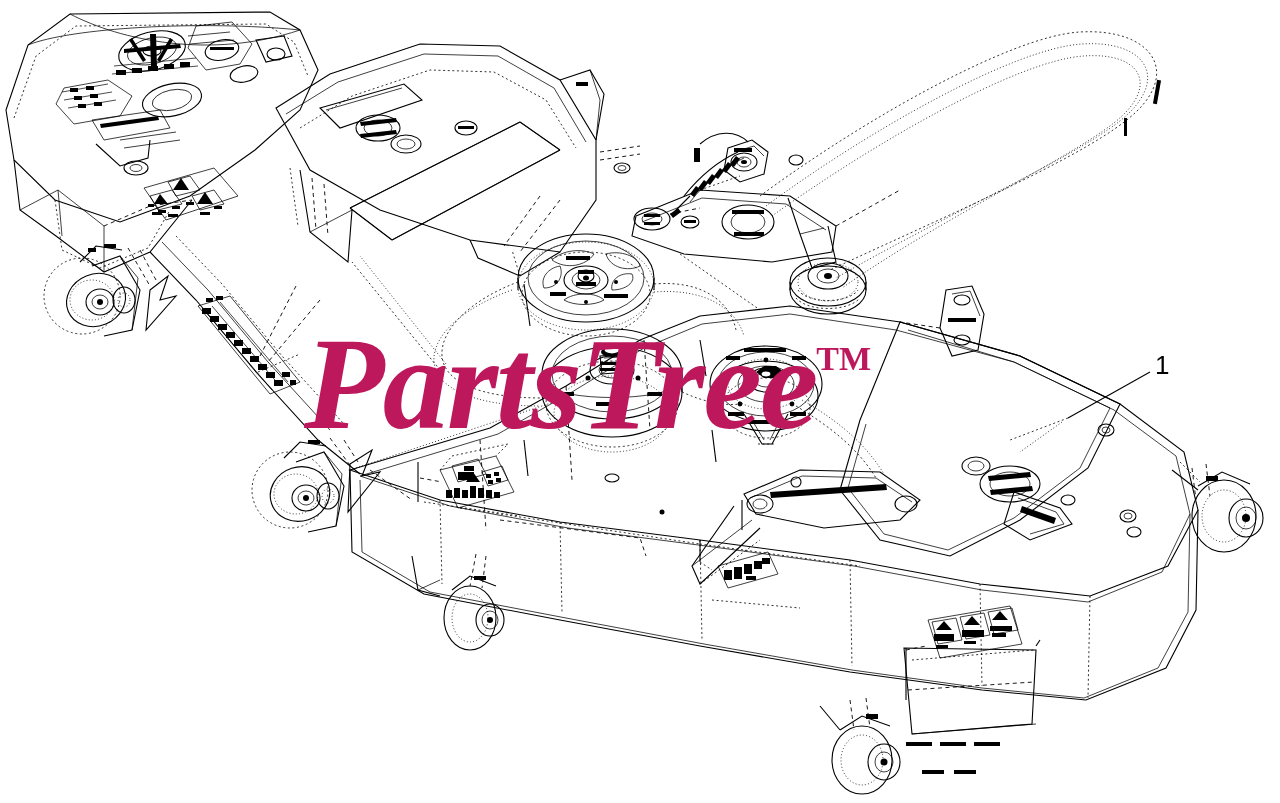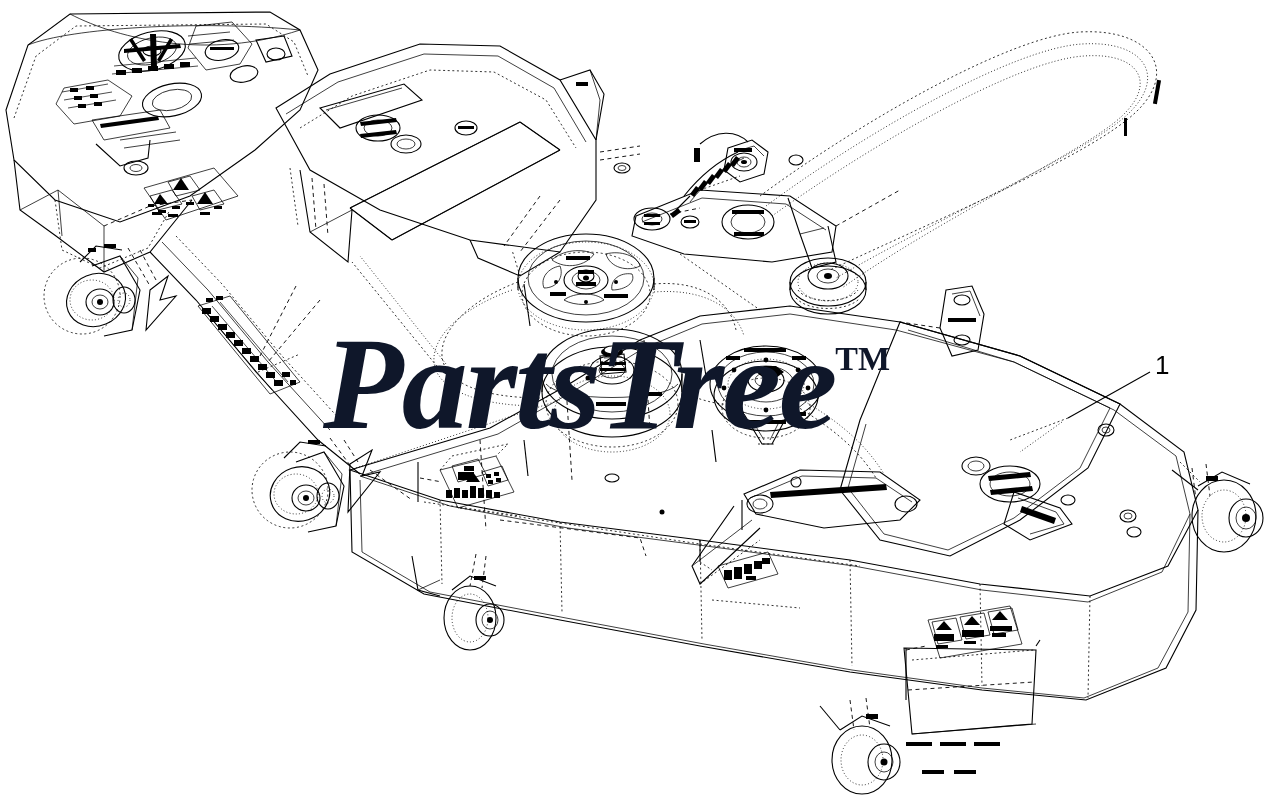--- a/index.html
+++ b/index.html
@@ -17,27 +17,27 @@
     overflow: hidden;
   }
   #diagram-svg {
     position: absolute;
     left: 0; top: 0;
     width: 1280px;
     height: 803px;
   }
   .wm {
     position: absolute;
-    left: 323px;
+    left: 304px;
     top: 318px;
     font-family: "Liberation Serif", serif;
     font-size: 132px;
     font-weight: bold;
     font-style: italic;
-    color: #0f172a;
+    color: #be185d;
     letter-spacing: -2px;
     white-space: nowrap;
     user-select: none;
     pointer-events: none;
     line-height: 1;
   }
   .wm .tm {
     font-size: 34px;
     vertical-align: 58px;
     font-style: normal;

